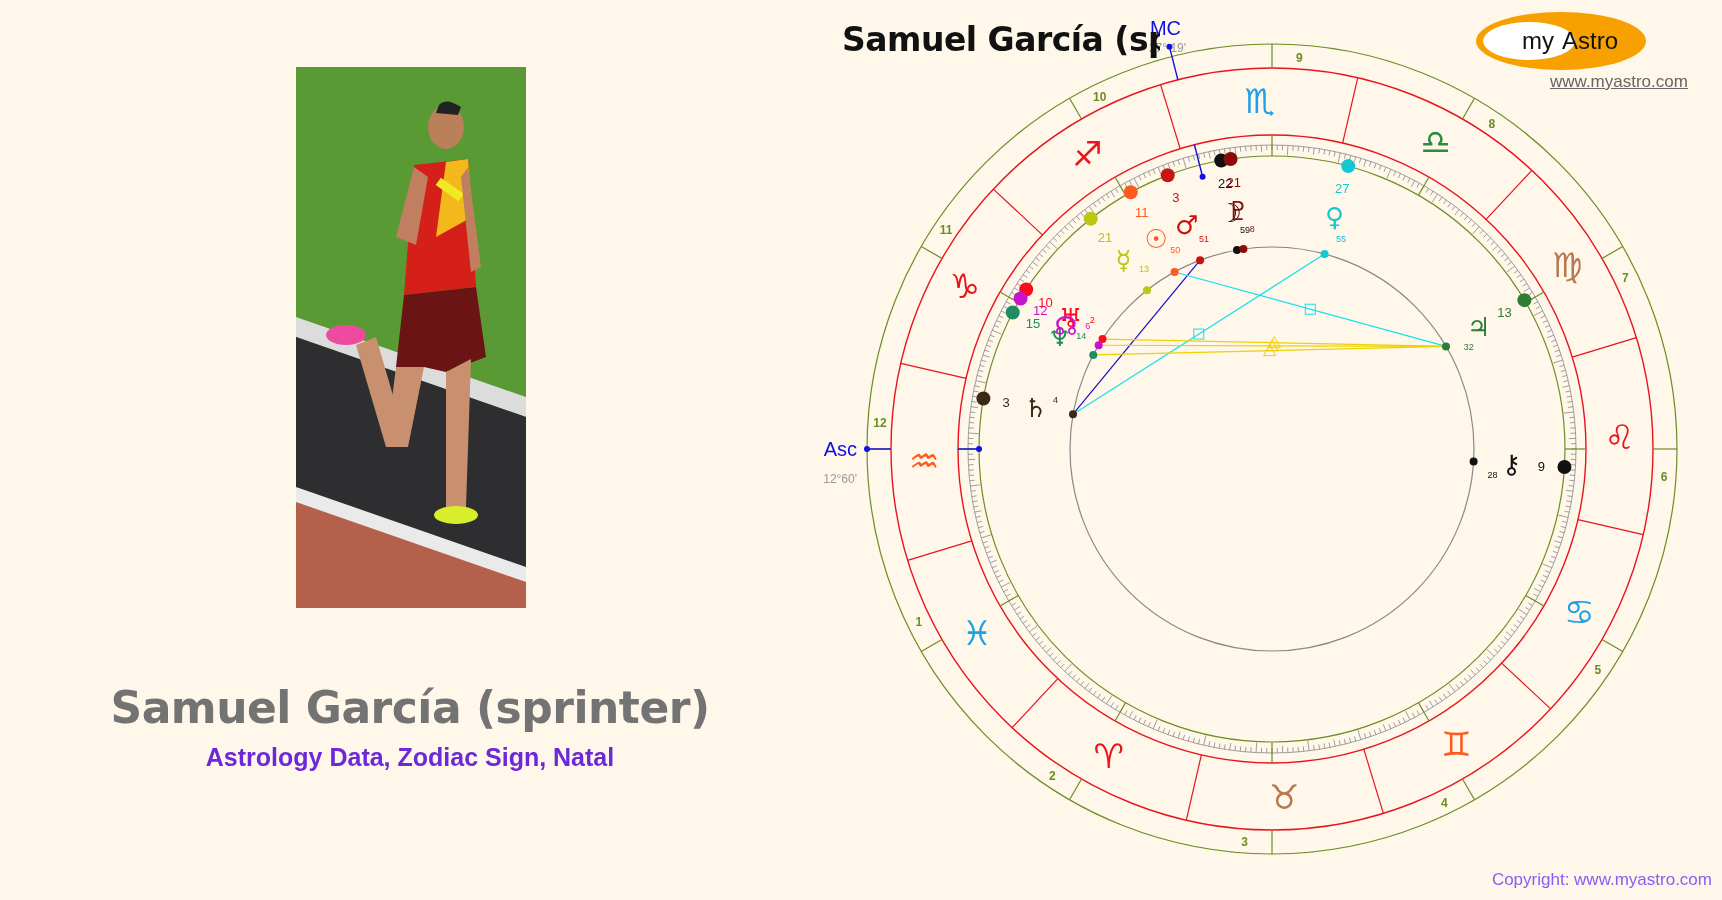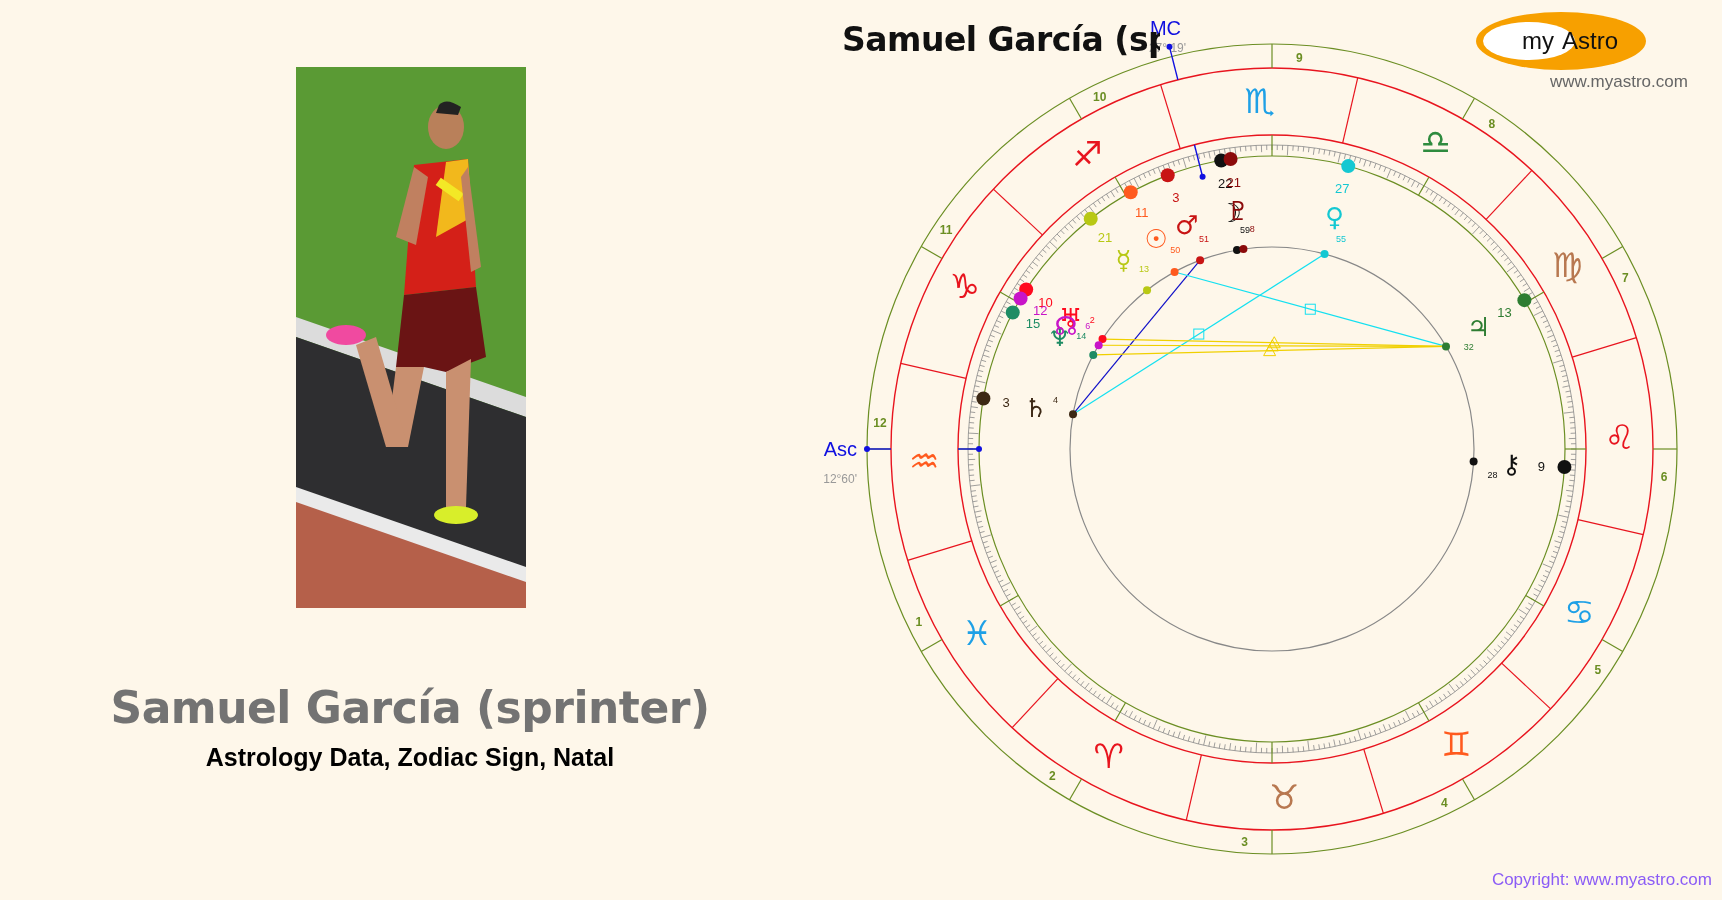--- a/index.html
+++ b/index.html
@@ -14,33 +14,33 @@
     overflow: hidden;
   }
   .photo svg { display: block; }
   .person-title {
     position: absolute; left: 0; width: 820px; top: 682px;
     text-align: center; font-weight: bold; font-size: 44px; color: #737373;
     font-family: "DejaVu Sans", "Liberation Sans", sans-serif; letter-spacing: -0.5px;
   }
   .person-subtitle {
     position: absolute; left: 0; width: 820px; top: 742px;
-    text-align: center; font-weight: bold; font-size: 25px; line-height: 30px; color: #000000;
+    text-align: center; font-weight: bold; font-size: 25px; line-height: 30px; color: #6d28d9;
   }
   .chart-title {
     position: absolute; left: 842px; top: 20px;
     font-weight: bold; font-size: 33px; color: #111;
     font-family: "DejaVu Sans", "Liberation Sans", sans-serif; letter-spacing: -0.5px;
     white-space: nowrap; overflow: hidden; width: 318px;
   }
   .logo {
     position: absolute; left: 1475px; top: 11px; width: 172px; height: 60px;
   }
   .logo-url {
-    position: absolute; left: 1550px; top: 72px; font-size: 17px; color: #666;
+    position: absolute; left: 1550px; top: 72px; font-size: 17px; color: #666; text-decoration: underline;
   }
   .copyright {
     position: absolute; right: 10px; top: 870px; font-size: 17px; color: #8b5cf6;
   }
   #chart { position: absolute; left: 0; top: 0; }
 </style>
 </head>
 <body>
 
 <div class="photo">

